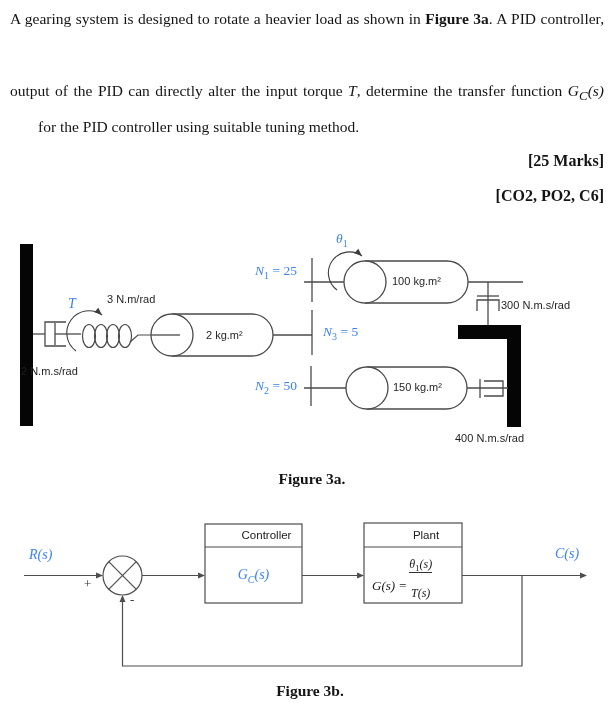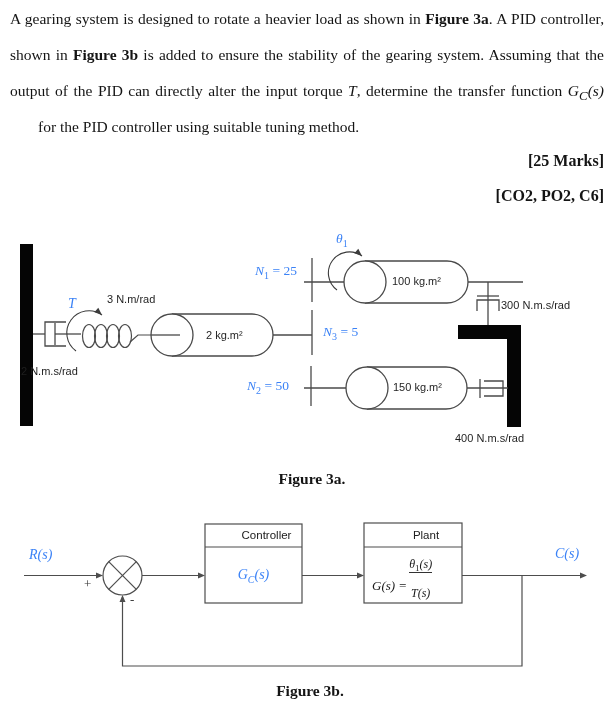--- a/index.html
+++ b/index.html
@@ -28,21 +28,20 @@
   .frac .den{border-top:1px solid #333;padding:14px 2px;}
   .frac .num{padding:0 2px;}
   .frac sub{font-size:9px;line-height:0;}
 </style>
 </head>
 <body>
 
 <div id="page">
 
   <div class="qline" style="top:9px"><span>A gearing system is designed to rotate a heavier load as shown in </span><b>Figure 3a</b><span>. A PID controller,</span></div>
-  <div class="qline" style="top:45px"><span>shown in </span><b>Figure 3b</b><span> is added to ensure the stability of the gearing system. Assuming that the</span></div>
   <div class="qline" style="top:81px"><span>output of the PID can directly alter the input torque </span><i>T</i><span>, determine the transfer function </span><i>G</i><sub><i>C</i></sub><i>(s) </i></div>
   <div class="qline last" style="top:117px">for the PID controller using suitable tuning method.</div>
   <div class="rightline" style="top:152px">[25 Marks]</div>
   <div class="rightline" style="top:187px">[CO2, PO2, C6]</div>
 
   <svg width="614" height="713" viewBox="0 0 614 713">
 
     <g stroke="#4a4a4a" stroke-width="1.3" fill="none">
 
       <rect x="20" y="244" width="13" height="182" fill="#050505" stroke="none"></rect>
@@ -152,21 +151,21 @@
   <div class="lbl" style="left:107px;top:293px">3 N.m/rad</div>
   <div class="lbl" style="left:21px;top:365px">2 N.m.s/rad</div>
   <div class="lbl" style="left:206px;top:329px">2 kg.m²</div>
   <div class="lbl" style="left:392px;top:275px">100 kg.m²</div>
   <div class="lbl" style="left:393px;top:381px">150 kg.m²</div>
   <div class="lbl" style="left:501px;top:299px">300 N.m.s/rad</div>
   <div class="lbl" style="left:455px;top:432px">400 N.m.s/rad</div>
 
   <div class="math" style="left:255px;top:263px"><i>N</i><sub>1</sub><span> = 25</span></div>
   <div class="math" style="left:323px;top:324px"><i>N</i><sub>3</sub><span> = 5</span></div>
-  <div class="math" style="left:247px;top:378px"><i>N</i><sub>2</sub><span> = 50</span></div>
+  <div class="math" style="left:255px;top:378px"><i>N</i><sub>2</sub><span> = 50</span></div>
   <div class="math" style="left:336px;top:231px"><i>θ</i><sub>1</sub></div>
 
   <div class="caption" style="left:252px;top:470px">Figure 3a.</div>
 
   <div class="math" style="left:29px;top:547px;font-size:14px"><i>R(s)</i></div>
   <div class="math" style="left:555px;top:546px;font-size:14px"><i>C(s)</i></div>
   <div class="sign" style="left:84px;top:576px">+</div>
   <div class="sign" style="left:130px;top:592px">-</div>
 
   <div class="boxtitle" style="left:205px;top:529px;width:97px">Controller</div>

